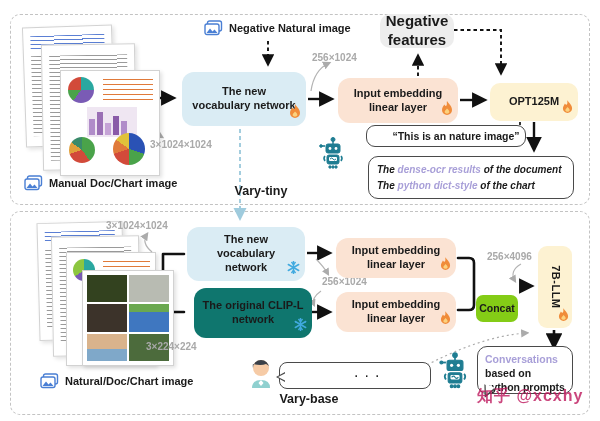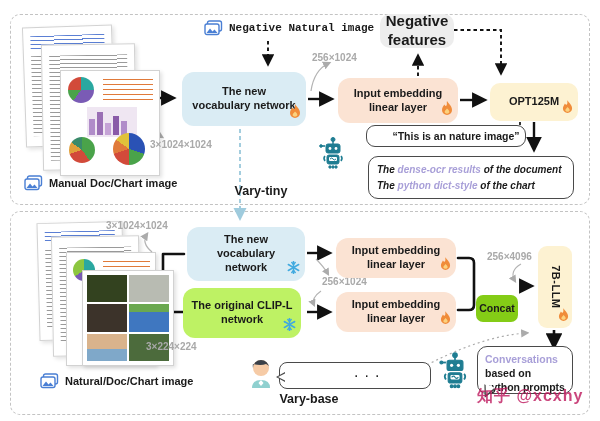--- a/index.html
+++ b/index.html
@@ -109,21 +109,21 @@
   </div>
   <div class="caption" style="left:24px;top:175px;">
     <svg width="19" height="16" viewBox="0 0 19 16">
       <rect x="3.5" y="1" width="14" height="10" rx="2" fill="none" stroke="#4a7fd4" stroke-width="1.4"></rect>
       <rect x="1" y="4" width="14" height="10.5" rx="2" fill="#fff" stroke="#4a7fd4" stroke-width="1.4"></rect>
       <path d="M2.5 13 L6 8.5 L8.5 11.5 L10.5 9.5 L13.5 13 Z" fill="#4a7fd4"></path>
     </svg>
     <span>Manual Doc/Chart image</span>
   </div>
 
-  <div class="caption" style="left:204px;top:20px;font-family:Liberation Mono, monospace;">
+  <div class="caption" style="left:204px;top:20px;">
     <svg width="19" height="16" viewBox="0 0 19 16">
       <rect x="3.5" y="1" width="14" height="10" rx="2" fill="none" stroke="#4a7fd4" stroke-width="1.4"></rect>
       <rect x="1" y="4" width="14" height="10.5" rx="2" fill="#fff" stroke="#4a7fd4" stroke-width="1.4"></rect>
       <path d="M2.5 13 L6 8.5 L8.5 11.5 L10.5 9.5 L13.5 13 Z" fill="#4a7fd4"></path>
     </svg>
     <span>Negative Natural image</span>
   </div>
 
   <div class="dim" style="left:150px;top:139px;">3×1024×1024</div>
   <div class="dim" style="left:312px;top:52px;">256×1024</div>
@@ -240,21 +240,21 @@
           <line x1="1.3" y1="3.5" x2="11.7" y2="9.5"></line>
           <line x1="1.3" y1="9.5" x2="11.7" y2="3.5"></line>
         <line x1="4.8" y1="1.6" x2="6.5" y2="3.4"></line>
           <line x1="8.2" y1="1.6" x2="6.5" y2="3.4"></line>
         <line x1="4.8" y1="11.4" x2="6.5" y2="9.6"></line>
           <line x1="8.2" y1="11.4" x2="6.5" y2="9.6"></line>
       </svg>
     </span>
   </div>
 
-  <div class="node" style="left:183px;top:288px;width:118px;height:50px;background:#bef264;">
+  <div class="node" style="left:194px;top:288px;width:118px;height:50px;background:#0f766e;">
     <span style="padding:0 8px;">The original CLIP-L network</span>
     <span class="statusicon">
       <svg width="13" height="13" viewBox="0 0 13 13" stroke="#41aadf" stroke-width="1.5" stroke-linecap="round">
         <line x1="6.5" y1="0.5" x2="6.5" y2="12.5"></line>
           <line x1="1.3" y1="3.5" x2="11.7" y2="9.5"></line>
           <line x1="1.3" y1="9.5" x2="11.7" y2="3.5"></line>
         <line x1="4.8" y1="1.6" x2="6.5" y2="3.4"></line>
           <line x1="8.2" y1="1.6" x2="6.5" y2="3.4"></line>
         <line x1="4.8" y1="11.4" x2="6.5" y2="9.6"></line>
           <line x1="8.2" y1="11.4" x2="6.5" y2="9.6"></line>

